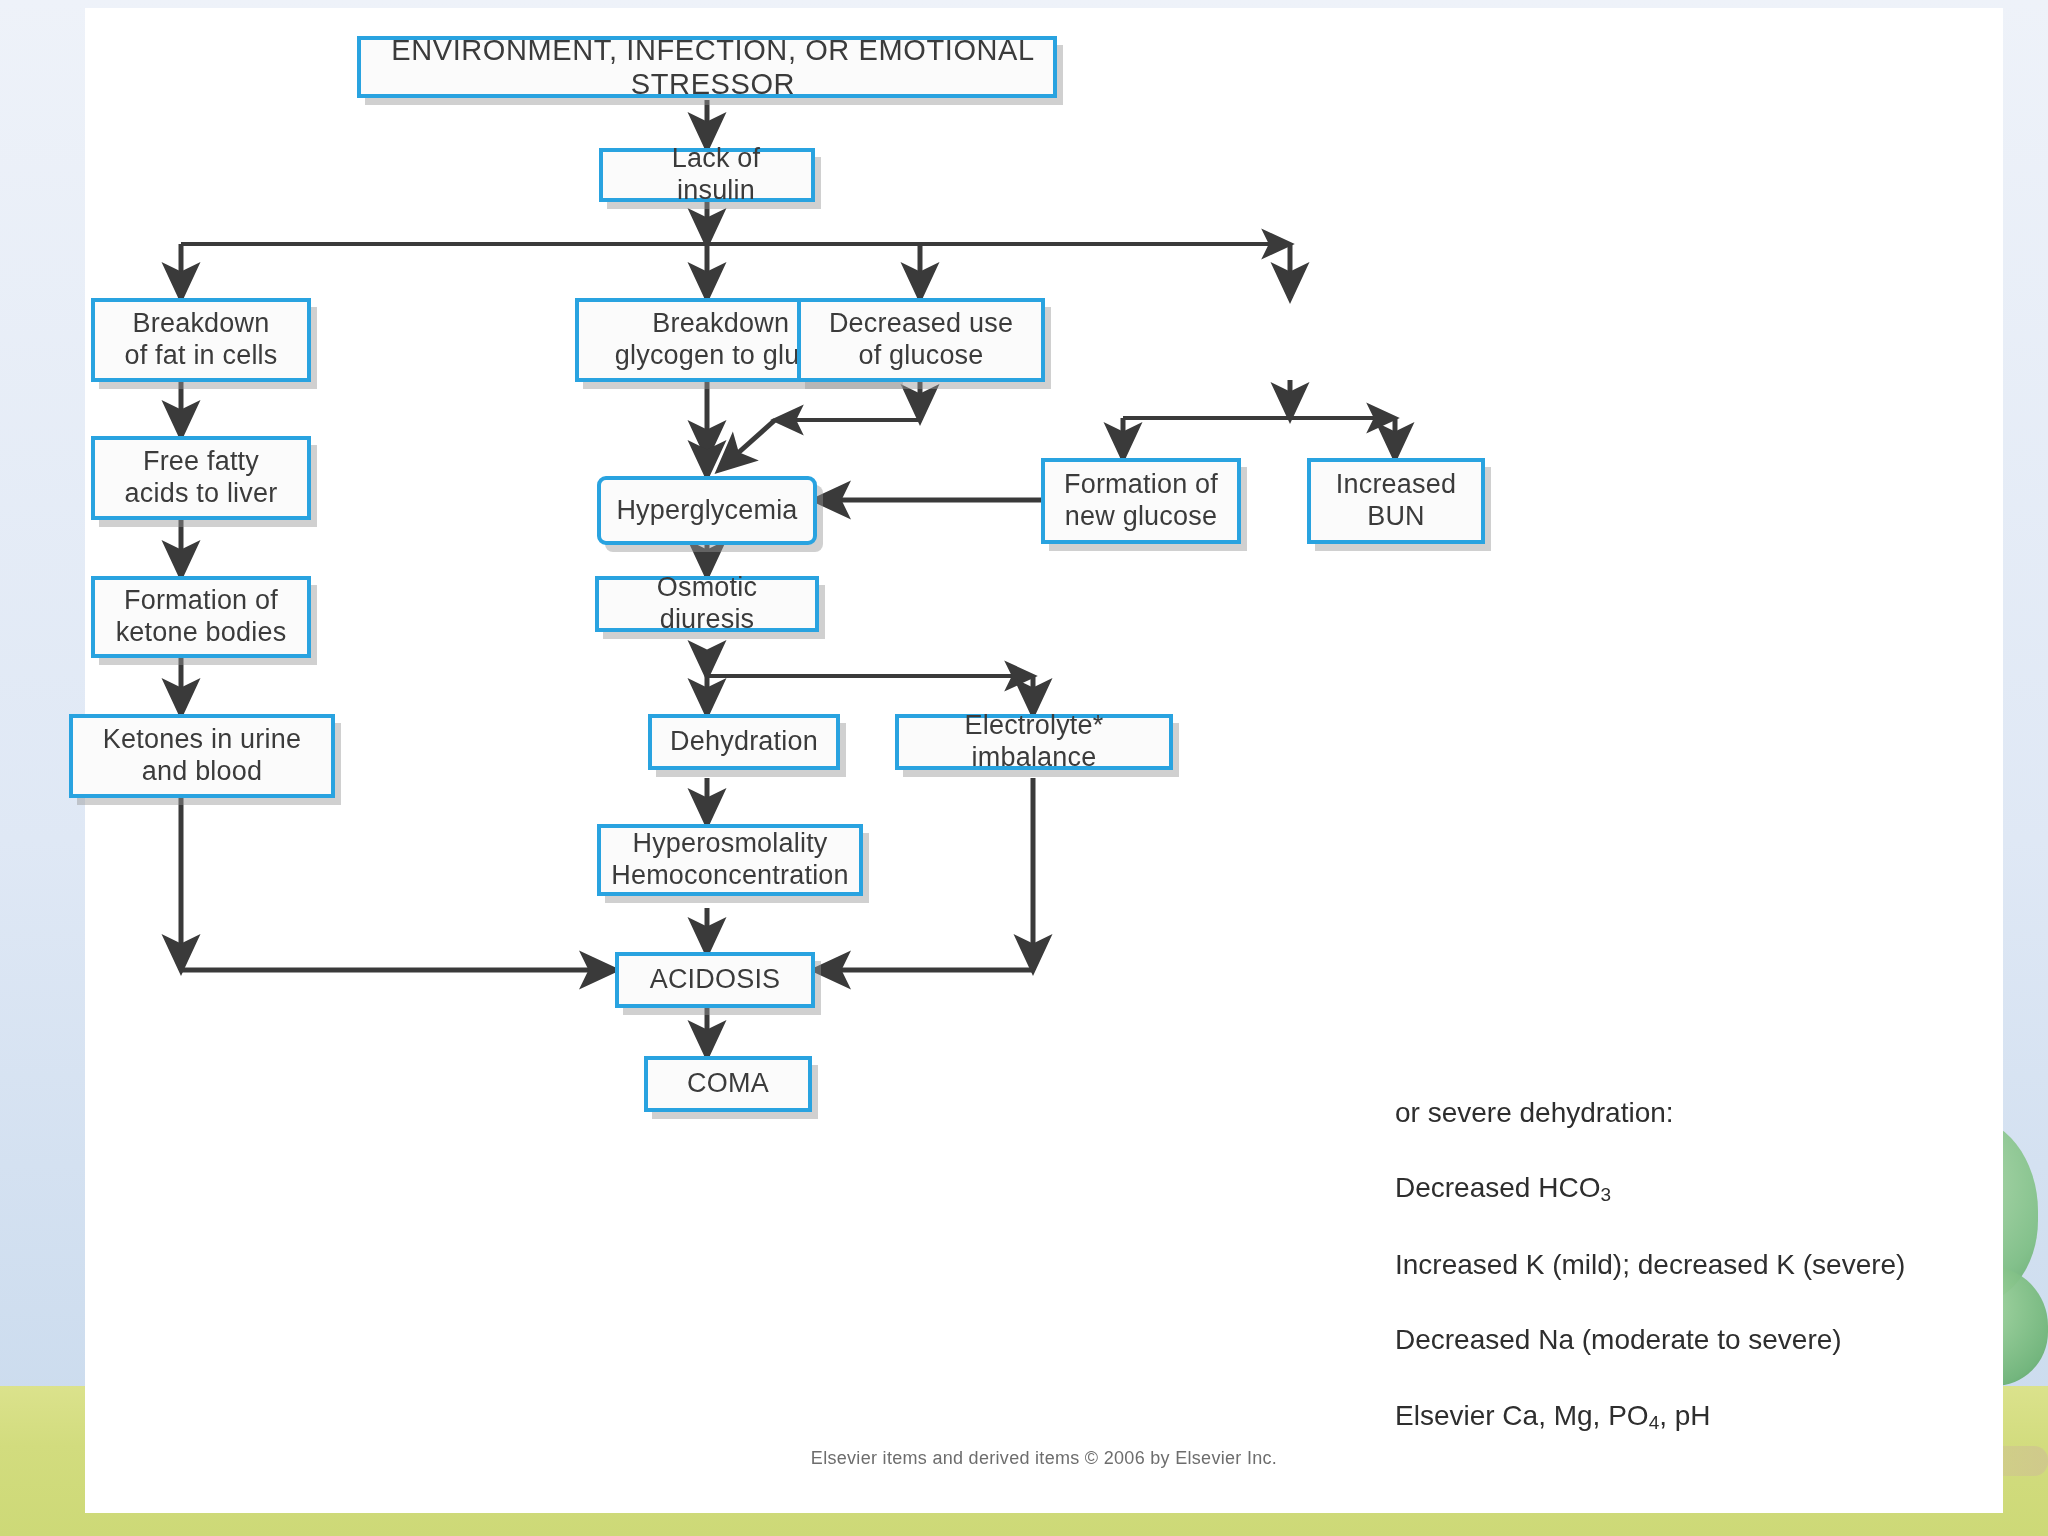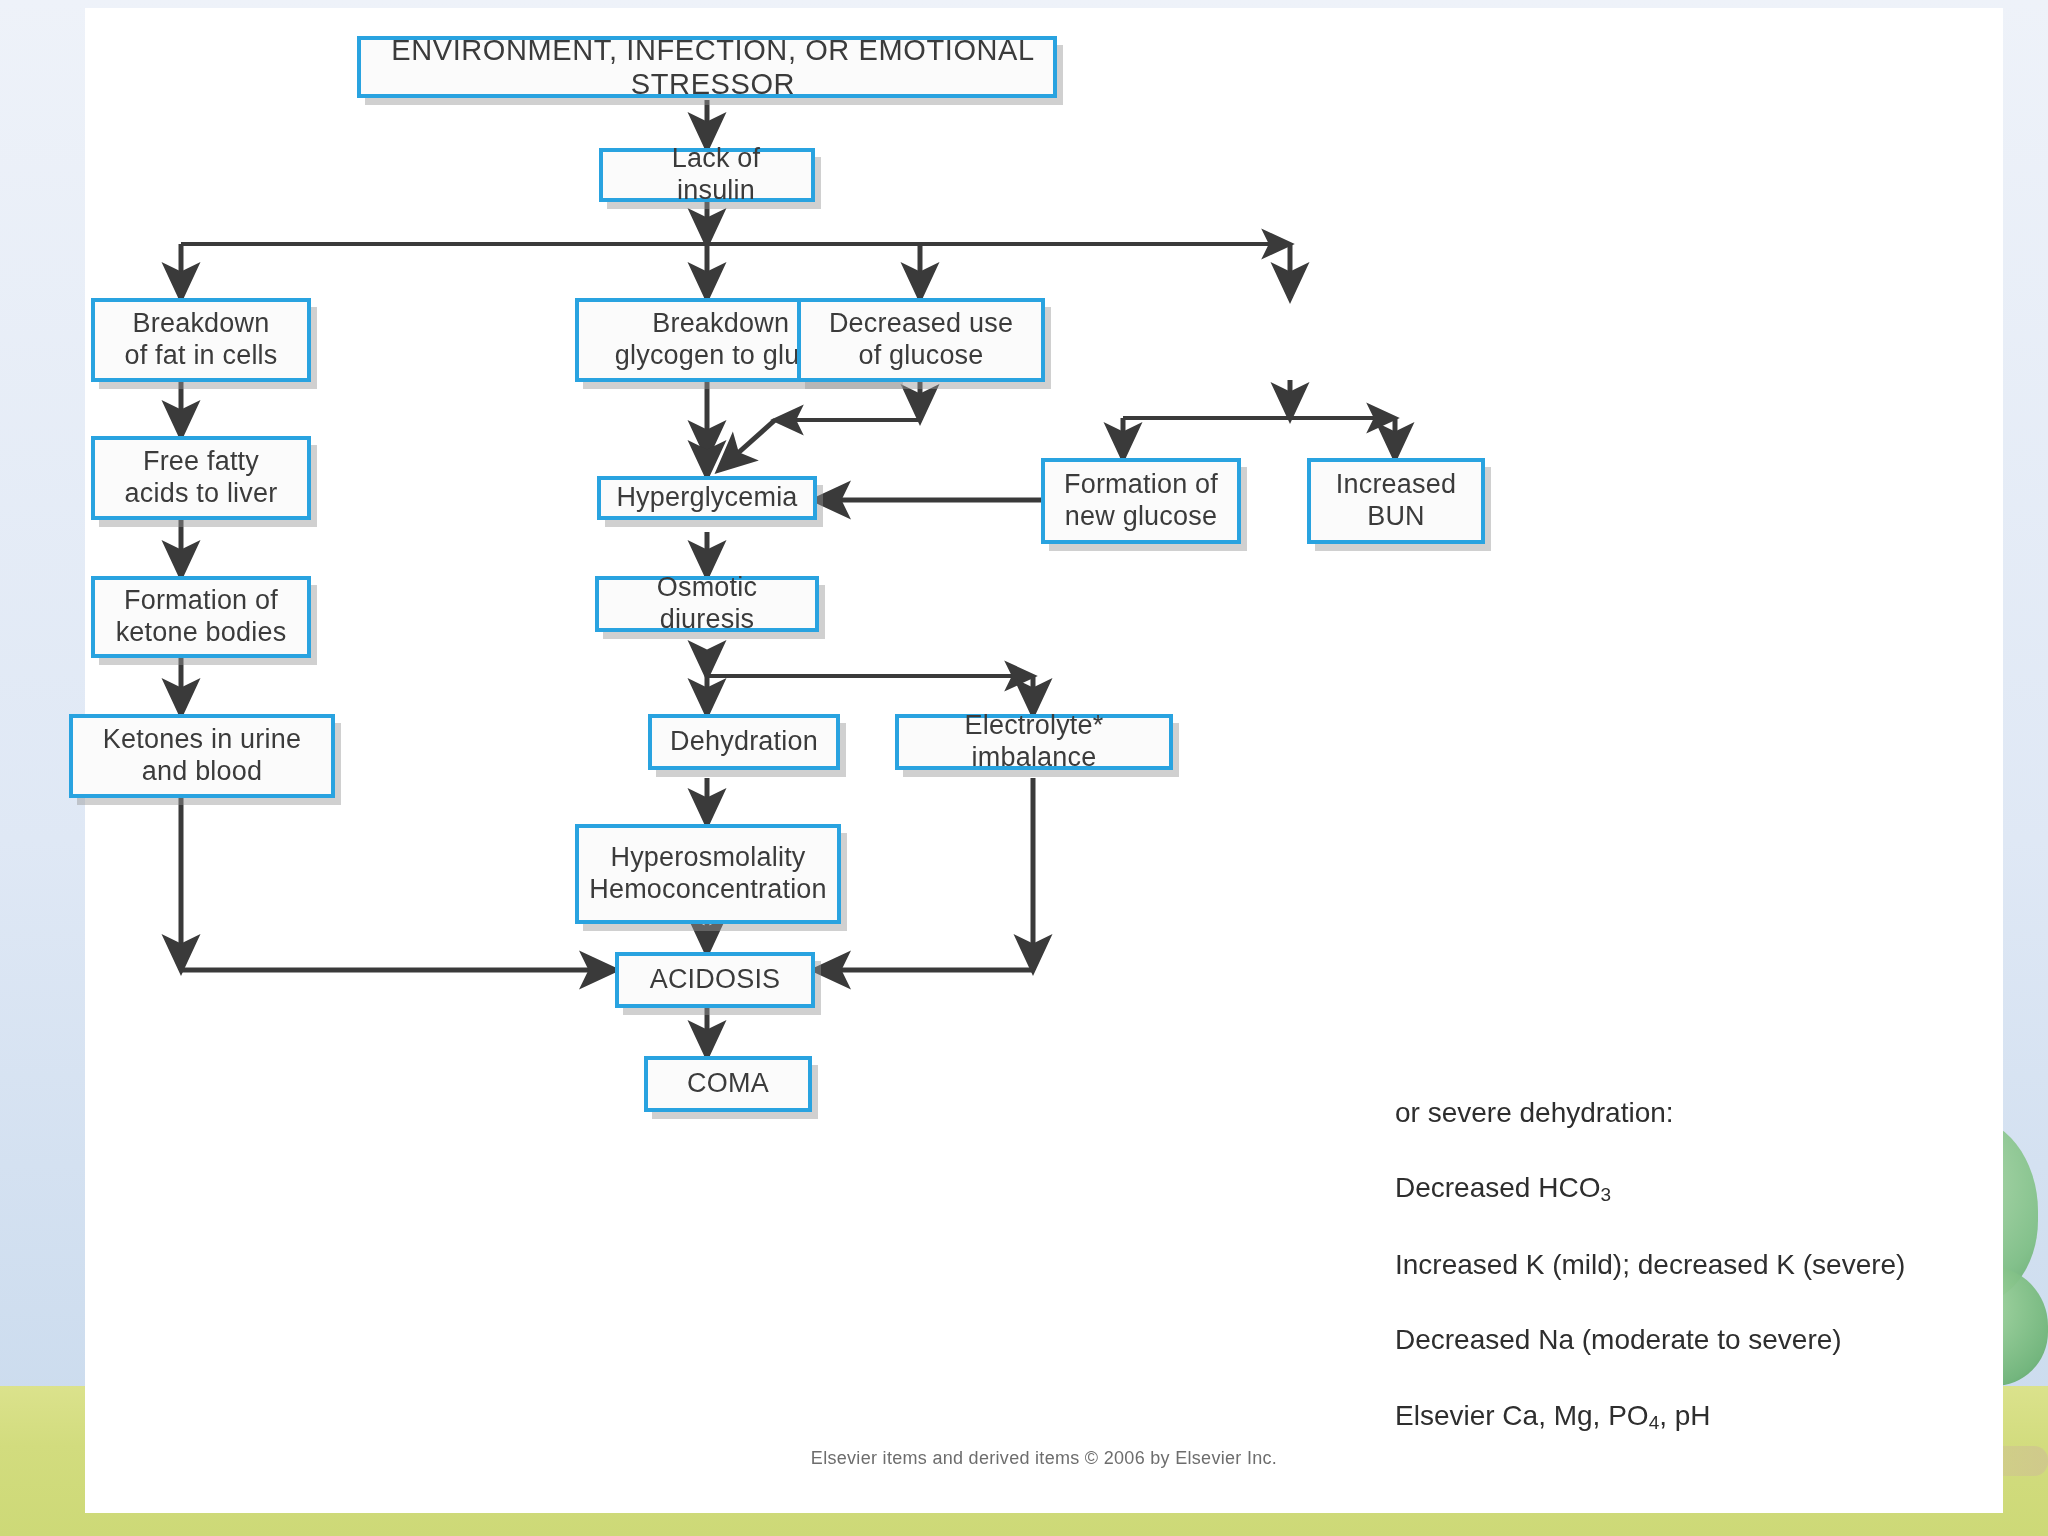--- a/index.html
+++ b/index.html
@@ -140,21 +140,21 @@
         <span class="lbl">Decreased use
 of glucose</span>
       </div>
 
 
       <div class="node" style="left:6px;top:428px;width:220px;height:84px;">
         <span class="lbl">Free fatty
 acids to liver</span>
       </div>
 
-      <div class="node" style="left:512px;top:468px;width:220px;height:44px;">
+      <div class="node" style="left:512px;top:468px;width:220px;height:69px;border-radius:9px;">
         <span class="lbl">Hyperglycemia</span>
       </div>
 
       <div class="node" style="left:956px;top:450px;width:200px;height:86px;">
         <span class="lbl">Formation of
 new glucose</span>
       </div>
 
       <div class="node" style="left:1222px;top:450px;width:178px;height:86px;">
         <span class="lbl">Increased
@@ -176,21 +176,21 @@
       </div>
 
       <div class="node" style="left:515px;top:706px;width:192px;height:56px;margin-left:48px;">
         <span class="lbl">Dehydration</span>
       </div>
 
       <div class="node" style="left:810px;top:706px;width:278px;height:56px;">
         <span class="lbl">Electrolyte* imbalance</span>
       </div>
 
-      <div class="node" style="left:490px;top:816px;width:266px;height:100px;">
+      <div class="node" style="left:512px;top:816px;width:266px;height:72px;">
         <span class="lbl">Hyperosmolality
 Hemoconcentration</span>
       </div>
 
       <div class="node" style="left:530px;top:944px;width:200px;height:56px;">
         <span class="lbl">ACIDOSIS</span>
       </div>
 
       <div class="node" style="left:545px;top:1048px;width:168px;height:56px;margin-left:14px;">
         <span class="lbl">COMA</span>

